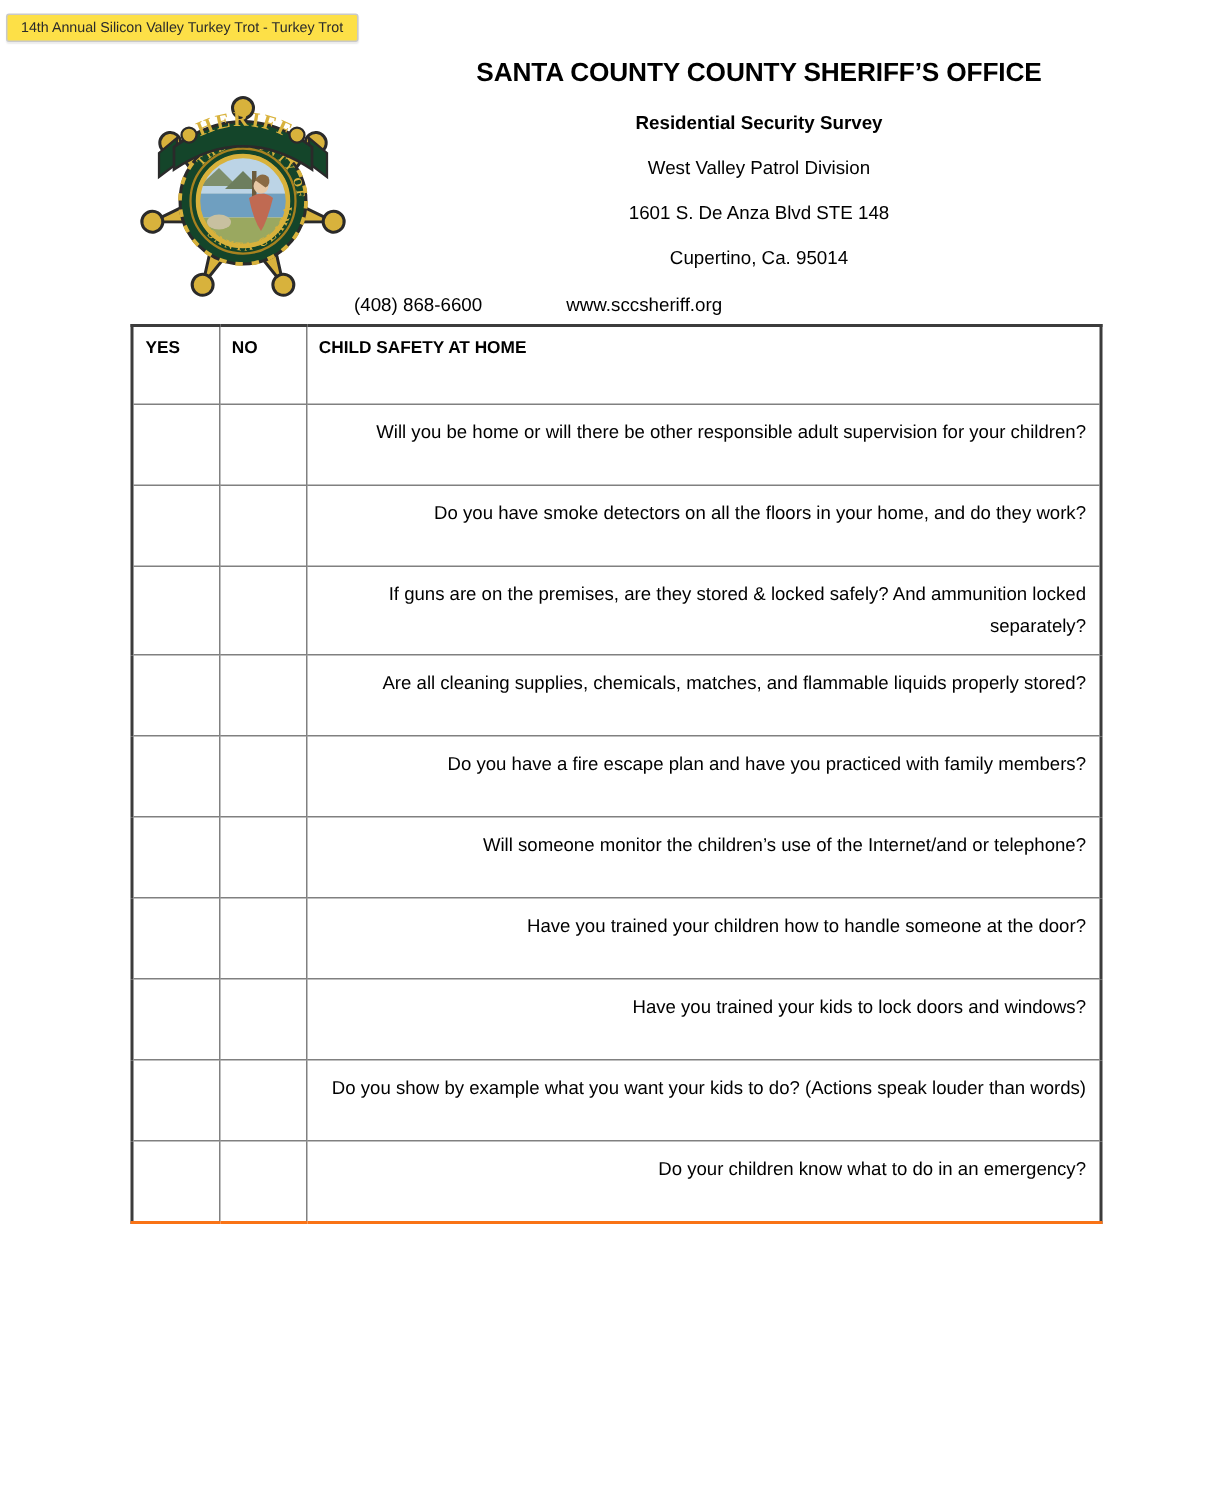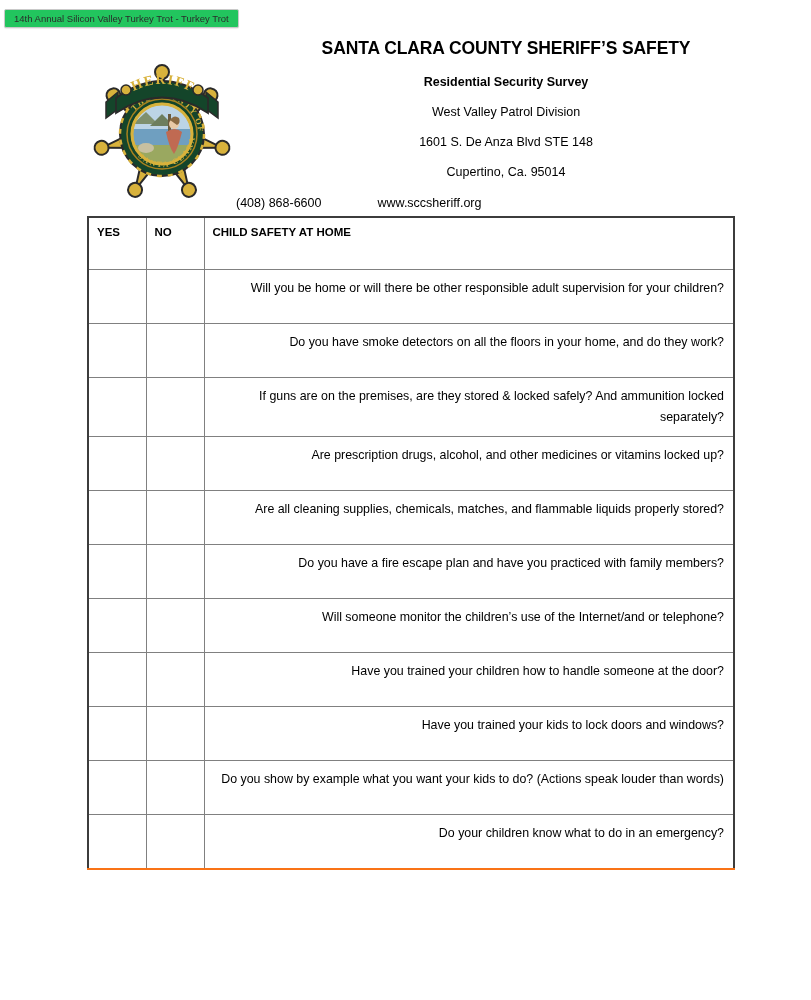--- a/index.html
+++ b/index.html
@@ -27,21 +27,21 @@
   }
   .tab {
     position: absolute;
     left: 4px;
     top: 9px;
     height: 19px;
     box-sizing: border-box;
     padding: 0 9px;
     display: flex;
     align-items: center;
-    background: #22c55e;
+    background: #fde047;
     border: 1px solid #c9c9c9;
     border-radius: 2px;
     box-shadow: 0 1px 1px rgba(0,0,0,0.08);
   }
   .tab-title {
     font-size: 9.5px;
     line-height: 1;
     color: #2b2b2b;
     white-space: nowrap;
     font-family: "Liberation Sans", sans-serif;
@@ -240,21 +240,21 @@
         <text font-family="'Liberation Serif', serif" font-size="14" font-weight="bold" fill="#d8b23c" letter-spacing="1.5">
           <textPath href="#banArc" startOffset="6%">SHERIFF</textPath>
         </text>
       </g>
       <circle cx="38" cy="38" r="5" fill="#d8b23c" stroke="#2a2a2a" stroke-width="1.5"></circle>
       <circle cx="110" cy="38" r="5" fill="#d8b23c" stroke="#2a2a2a" stroke-width="1.5"></circle>
     </svg>
   </div>
 
   <div class="header">
-    <div class="org-title">SANTA CLARA COUNTY SHERIFF’S SAFETY</div>
+    <div class="org-title">SANTA COUNTY COUNTY SHERIFF’S OFFICE</div>
     <div class="doc-subtitle">Residential Security Survey</div>
     <div class="addr-line">West Valley Patrol Division</div>
     <div class="addr-line">1601 S. De Anza Blvd STE 148</div>
     <div class="addr-line">Cupertino, Ca. 95014</div>
     <div class="contact-line">
       <span>(408) 868-6600</span>
       <span>www.sccsheriff.org</span>
     </div>
   </div>
 
@@ -283,25 +283,20 @@
           <td class="q-text">Do you have smoke detectors on all the floors in your home, and do they work?</td>
         </tr>
         <tr class="q-row">
           <td class="mark-cell"></td>
           <td class="mark-cell"></td>
           <td class="q-text">If guns are on the premises, are they stored &amp; locked safely? And ammunition locked separately?</td>
         </tr>
         <tr class="q-row">
           <td class="mark-cell"></td>
           <td class="mark-cell"></td>
-          <td class="q-text">Are prescription drugs, alcohol, and other medicines or vitamins locked up?</td>
-        </tr>
-        <tr class="q-row">
-          <td class="mark-cell"></td>
-          <td class="mark-cell"></td>
           <td class="q-text">Are all cleaning supplies, chemicals, matches, and flammable liquids properly stored?</td>
         </tr>
         <tr class="q-row">
           <td class="mark-cell"></td>
           <td class="mark-cell"></td>
           <td class="q-text">Do you have a fire escape plan and have you practiced with family members?</td>
         </tr>
         <tr class="q-row">
           <td class="mark-cell"></td>
           <td class="mark-cell"></td>

